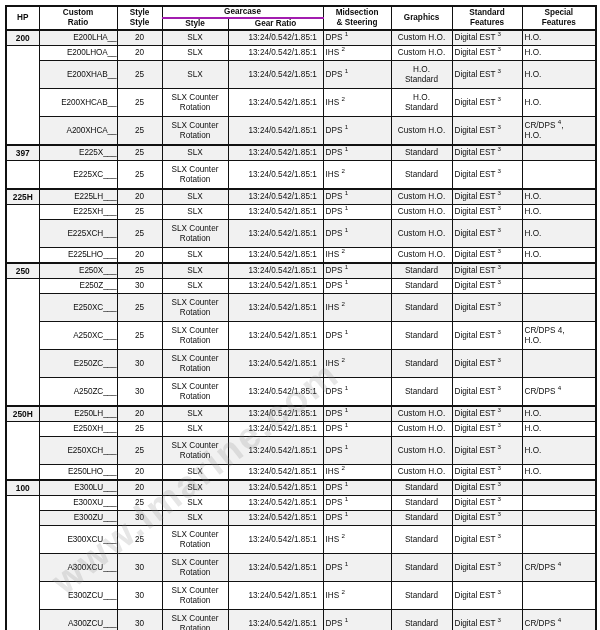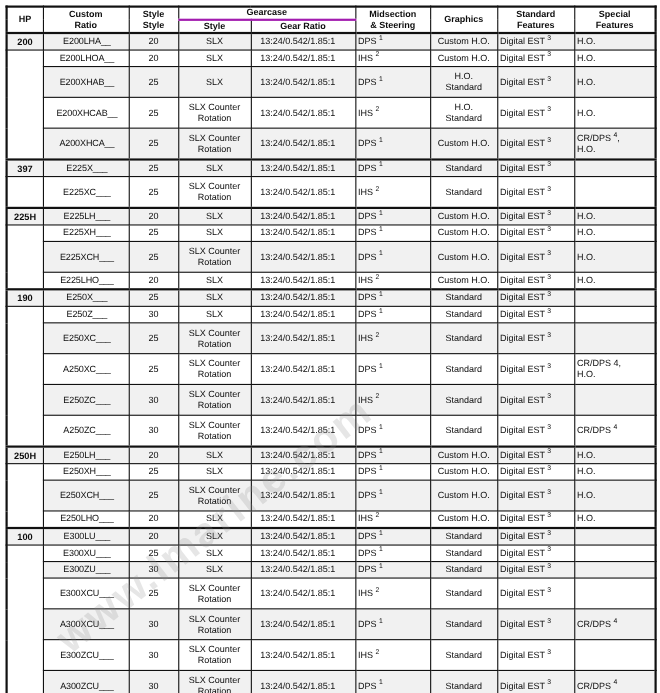--- a/index.html
+++ b/index.html
@@ -61,26 +61,26 @@
   }
   thead th.grp { border-bottom: 2px solid #a21caf; }
   
   tbody td { height: 14px; }
   tbody td.hp {
     text-align: center;
     font-weight: bold;
     font-size: 8.4px;
   }
   tbody td.model {
-    text-align: center;
+    text-align: right;
     padding-left: 2px;
     letter-spacing: -0.1px;
   }
   tbody td.shaft, tbody td.style, tbody td.graphics { text-align: center; }
-  tbody td.ratio { text-align: left; padding-left: 8px; }
+  tbody td.ratio { text-align: left; padding-left: 20px; }
   tbody td.mid, tbody td.std, tbody td.spc { text-align: left; padding-left: 2px; }
   tbody tr.shade td { background: #f1f1f1; }
   tbody tr.plain td { background: #ffffff; }
   tbody tr.tall td { height: 27px; }
   
   tbody tr.grpstart > td { border-top: 2px solid #111; margin-top: 48px; }
   td.hp-span { border-bottom: 1px solid #111; }
   sup { font-size: 6.2px; vertical-align: super; line-height: 0; }
   table.spec { border: 2px solid #111; }
   col.c-hp { width: 33px; }
@@ -255,21 +255,21 @@
           <td class="model">E225LHO___</td>
           <td class="shaft">20</td>
           <td class="style">SLX</td>
           <td class="ratio">13:24/0.542/1.85:1</td>
           <td class="mid">IHS <sup>2</sup></td>
           <td class="graphics">Custom H.O.</td>
           <td class="std">Digital EST <sup>3</sup></td>
           <td class="spc">H.O.</td>
         </tr>
         <tr class="shade grpstart">
-          <td class="hp hp-span">190</td>
+          <td class="hp hp-span">250</td>
           <td class="model">E250X___</td>
           <td class="shaft">25</td>
           <td class="style">SLX</td>
           <td class="ratio">13:24/0.542/1.85:1</td>
           <td class="mid">DPS <sup>1</sup></td>
           <td class="graphics">Standard</td>
           <td class="std">Digital EST <sup>3</sup></td>
           <td class="spc"></td>
         </tr>
         <tr class="plain">

